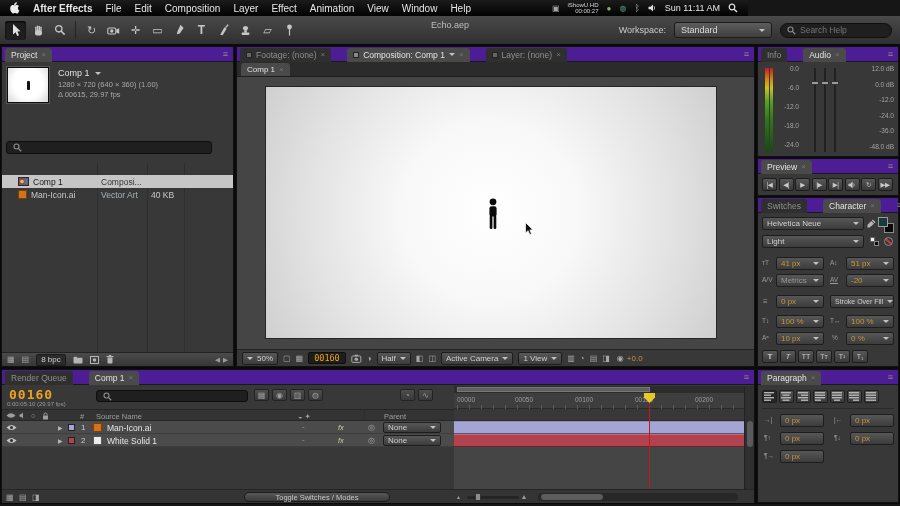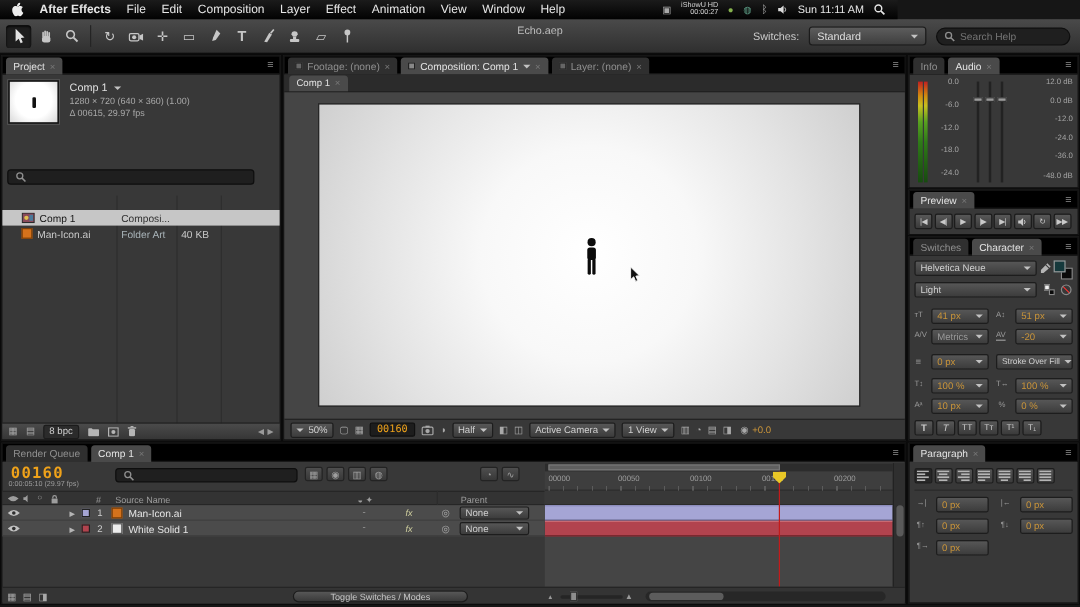--- a/index.html
+++ b/index.html
@@ -19,21 +19,21 @@
 .tsep{width:1px;height:18px;background:#242424;margin:0 4px;flex:none}
 .doctitle{position:absolute;left:330px;top:20px;width:240px;text-align:center;font-size:9px;color:#bdbdbd;z-index:31}
 .tb-right{margin-left:auto;display:flex;align-items:center;gap:8px;padding-right:3px}
 .lbl{font-size:9px;color:#cbcbcb}
 .dd{background:linear-gradient(#5d5d5d,#3e3e3e);border:1px solid #1b1b1b;border-radius:3px;height:16px;display:inline-flex;align-items:center;gap:5px;padding:0 6px;font-size:9px;color:#ddd;white-space:nowrap}
 .caret{width:0;height:0;border-left:3px solid transparent;border-right:3px solid transparent;border-top:3.5px solid #c2c2c2;flex:none}
 .search{background:#1f1f1f;border:1px solid #0e0e0e;border-radius:8px;display:flex;align-items:center;gap:4px;padding:0 6px;height:15px}
 .search input{flex:1;background:transparent;border:none;outline:none;color:#b9b9b9;font-size:8.5px;font-family:inherit;min-width:0}
 
 .panel{position:absolute;background:#383838;border:1px solid #101010;box-shadow:0 0 0 1px #0a0a0a}
-.tabs{height:15px;background:#000000;display:flex;align-items:flex-start;gap:3px;padding:1px 3px 0;border-bottom:1px solid #191919}
+.tabs{height:15px;background:#4c1d95;display:flex;align-items:center;gap:16px;padding:1px 3px 0;border-bottom:1px solid #191919}
 .tab{height:14px;display:flex;align-items:center;gap:4px;padding:0 6px;font-size:8.5px;color:#8f8f8f;background:#2f2f2f;border-radius:3px 3px 0 0;white-space:nowrap}
 .tab.on{background:#4a4a4a;color:#e2e2e2}
 .tab .cl{font-size:8px;color:#777}
 .pmenu{margin-left:auto;align-self:center;color:#8d8d8d;font-size:9px;padding:0 2px 2px 0}
 .dd2{background:linear-gradient(#575757,#3c3c3c);border:1px solid #1d1d1d;border-radius:2px;height:13px;display:inline-flex;align-items:center;gap:4px;padding:0 4px;font-size:8px;color:#d0d0d0;white-space:nowrap}
 .dd2 .caret{margin-left:auto}
 .ov{color:#c9943a}
 .ic{display:inline-flex;align-items:center;justify-content:center;color:#a8a8a8}
 .btn{background:linear-gradient(#585858,#3a3a3a);border:1px solid #1c1c1c;border-radius:2px;display:inline-flex;align-items:center;justify-content:center;color:#c9c9c9}
 .chip{width:7px;height:7px;border:1px solid #222;display:inline-block}
@@ -152,21 +152,21 @@
         </svg>
       </span>
     <span class="tool">▱</span>
     <span class="tool">
         <svg width="9" height="12">
           <circle cx="4.5" cy="3" r="2.4" fill="#c6c6c6"></circle>
           <line x1="4.5" y1="5" x2="4.5" y2="11.5" stroke="#c6c6c6" stroke-width="1.2"></line>
         </svg>
       </span>
     <div class="tb-right">
-      <span class="lbl">Switches:</span>
+      <span class="lbl">Workspace:</span>
       <span class="dd" style="width:98px">
           <span>Standard</span>
           <span class="caret" style="margin-left:auto"></span>
         </span>
       <span class="search" style="width:112px">
         <svg width="9" height="9">
             <circle cx="3.5" cy="3.5" r="2.5" fill="none" stroke="#8f8f8f" stroke-width="1.1"></circle>
             <line x1="5.4" y1="5.4" x2="8.2" y2="8.2" stroke="#8f8f8f" stroke-width="1.3"></line>
           </svg>
         <input placeholder="Search Help" style="">
@@ -219,21 +219,21 @@
           </span>
         <span class="ctype" style="color:#333">Composi...</span>
         <span class="csize"></span>
       </div>
       <div class="prow">
         <span class="cname">
             <span style="width:8px"></span>
           <span style="width:9px;height:9px;background:#d4721c;border:1px solid #7c3f08;flex:none"></span>
           <span>Man-Icon.ai</span>
           </span>
-        <span class="ctype" style="color:#a9b4b9">Folder Art</span>
+        <span class="ctype" style="color:#a9b4b9">Vector Art</span>
         <span class="csize">40 KB</span>
       </div>
     </div>
 
     <div class="abs" style="left:0;top:305px;width:231px;height:14px;background:linear-gradient(#4b4b4b,#363636);border-top:1px solid #222;display:flex;align-items:center;gap:7px;padding:0 5px">
       <span class="ic" style="font-size:8px">▦</span>
       <span class="ic" style="font-size:8px">▤</span>
       <span style="font-size:8px;color:#cfcfcf;background:#2b2b2b;border:1px solid #1c1c1c;border-radius:2px;padding:0 4px;line-height:10px">8 bpc</span>
       <span class="ic">
           <svg width="10" height="8">

